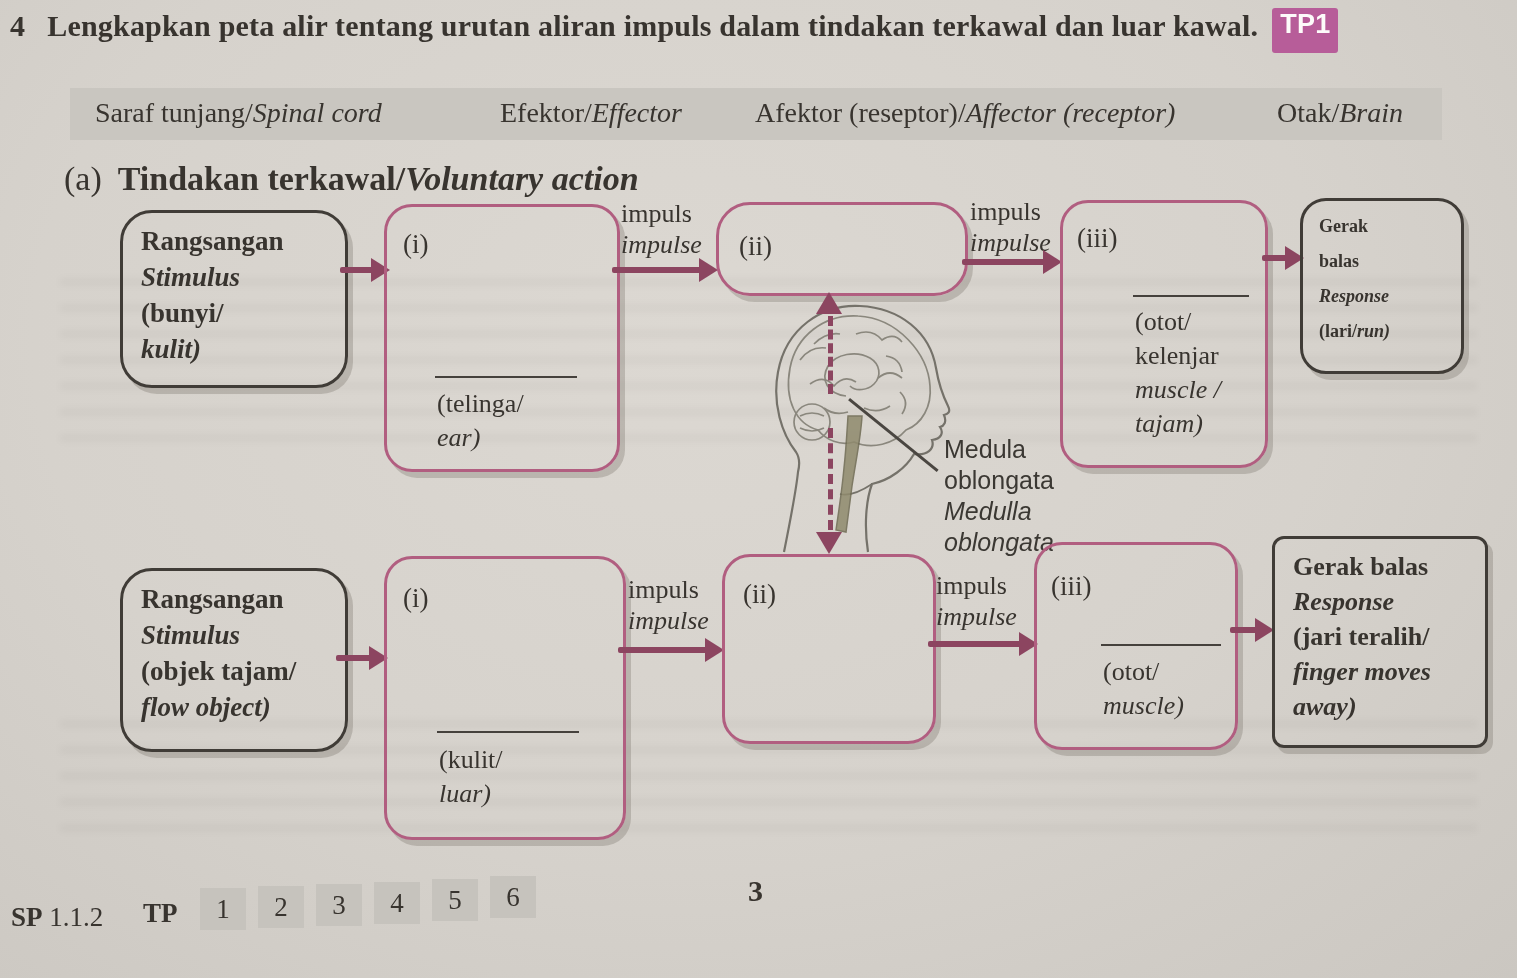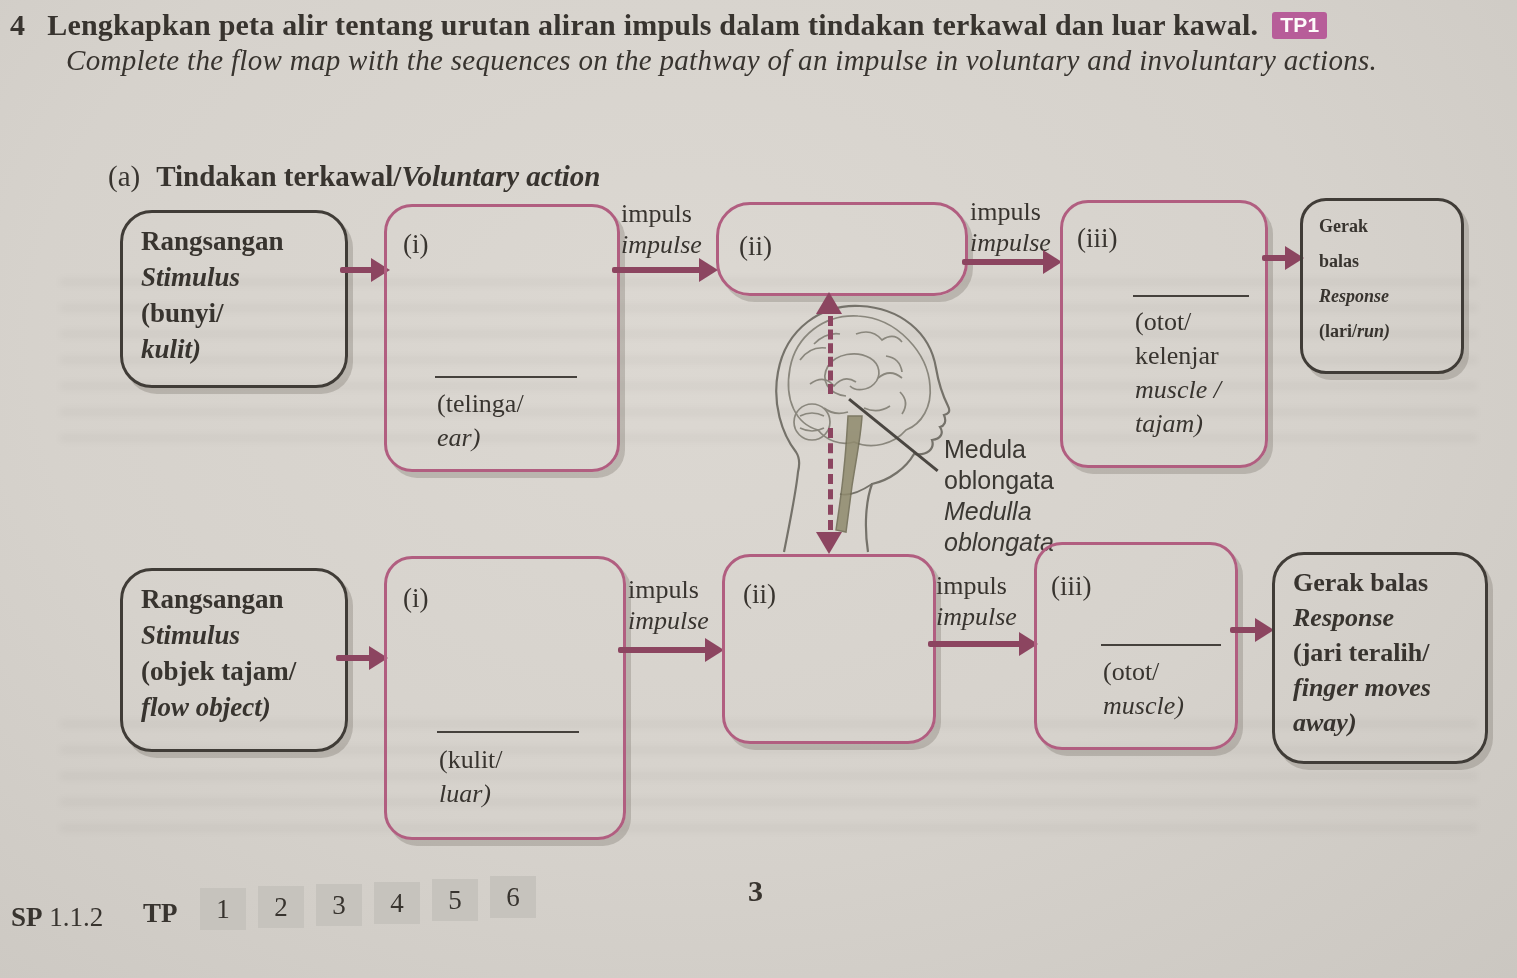--- a/index.html
+++ b/index.html
@@ -9,28 +9,28 @@
     font-family:"Liberation Serif", serif;color:#38342f;
   }
   .bleed{position:absolute;left:60px;right:40px;opacity:.05;pointer-events:none;
     background:repeating-linear-gradient(0deg, transparent 0 18px, #5a5550 18px 26px);filter:blur(3px);}
   .abs{position:absolute;}
   .b{font-weight:bold;}
   .it{font-style:italic;}
   
   .title-row{position:absolute;left:10px;top:8px;font-size:30px;font-weight:bold;letter-spacing:.2px;white-space:nowrap;}
   .title-row .qnum{margin-right:22px;}
-  .badge{display:inline-block;margin-left:14px;padding:1px 8px 2px;background:#b75d99;color:#fdfbfa;
-    font-family:"Liberation Sans",sans-serif;font-size:21px;font-weight:bold;border-radius:3px;vertical-align:3px;}
+  .badge{display:inline-block;margin-left:14px;padding:1px 8px 13px;background:#b75d99;color:#fdfbfa;
+    font-family:"Liberation Sans",sans-serif;font-size:27px;font-weight:bold;border-radius:3px;vertical-align:3px;}
   .title-en{position:absolute;left:66px;top:44px;font-size:29px;font-style:italic;letter-spacing:.3px;white-space:nowrap;}
   
   .strip{position:absolute;left:70px;top:88px;width:1372px;height:52px;background:#c9c6c0;}
   .wb-item{position:absolute;top:9px;font-size:28px;white-space:nowrap;}
   
-  .sec-heading{position:absolute;font-size:29px;white-space:nowrap;margin-left:44px;}
+  .sec-heading{position:absolute;font-size:34px;white-space:nowrap;}
   .sec-heading .tag{margin-right:16px;}
   
   .box{position:absolute;border:3px solid #403c37;border-radius:28px;
     box-shadow:5px 6px 0 rgba(120,114,107,.33);}
   .box.pink{border-color:#b15e80;}
   .boxnum{position:absolute;font-size:27px;}
   .boxtext{position:absolute;font-size:27px;line-height:36px;font-weight:bold;}
   .boxtext div{white-space:nowrap;}
   .blank{position:absolute;border-bottom:2.5px solid #45413c;}
   .hint{position:absolute;font-size:26px;line-height:34px;}
@@ -63,22 +63,27 @@
 <body>
 
 <div class="page">
 
   <div class="bleed" style="top:270px;height:190px"></div>
   <div class="bleed" style="top:720px;height:130px"></div>
 
   <div class="title-row">
     <span class="qnum">4</span><span>Lengkapkan peta alir tentang urutan aliran impuls dalam tindakan terkawal dan luar kawal.</span><span class="badge">TP1</span>
   </div>
-  <div class="title-en">Complete the flow map with the sequences on the pathway of an impulse in voluntary and involuntary actions.</div>
-
+
+  <div class="strip">
+    <div class="wb-item" style="left:25px"><span>Saraf tunjang/</span><span class="it">Spinal cord</span></div>
+    <div class="wb-item" style="left:430px"><span>Efektor/</span><span class="it">Effector</span></div>
+    <div class="wb-item" style="left:685px"><span>Afektor (reseptor)/</span><span class="it">Affector (receptor)</span></div>
+    <div class="wb-item" style="left:1207px"><span>Otak/</span><span class="it">Brain</span></div>
+  </div>
 
   <div class="sec-heading" style="left:64px;top:160px">
     <span class="tag">(a)</span><span class="b">Tindakan terkawal/</span><span class="b it">Voluntary action</span>
   </div>
 
   <div class="box" style="left:120px;top:210px;width:222px;height:172px;border-radius:32px">
     <div class="boxtext" style="left:18px;top:10px">
       <div>Rangsangan</div>
       <div class="it">Stimulus</div>
       <div>(bunyi/</div>
@@ -233,21 +238,21 @@
       <div>(otot/</div>
       <div class="it">muscle)</div>
     </div>
   </div>
 
   <div class="harrow" style="left:1230px;top:618px;width:44px">
       <i class="shaft"></i>
       <i class="head"></i>
     </div>
 
-  <div class="box" style="left:1272px;top:552px;width:210px;height:206px;border-radius:32px">
+  <div class="box" style="left:1272px;top:536px;width:210px;height:206px;border-radius:12px">
     <div class="boxtext" style="left:18px;top:10px;font-size:26px;line-height:35px">
       <div>Gerak balas</div>
       <div class="it">Response</div>
       <div>(jari teralih/</div>
       <div class="it">finger moves</div>
       <div class="it">away)</div>
     </div>
   </div>
 
   <div class="footer-text" style="left:11px;top:902px">

